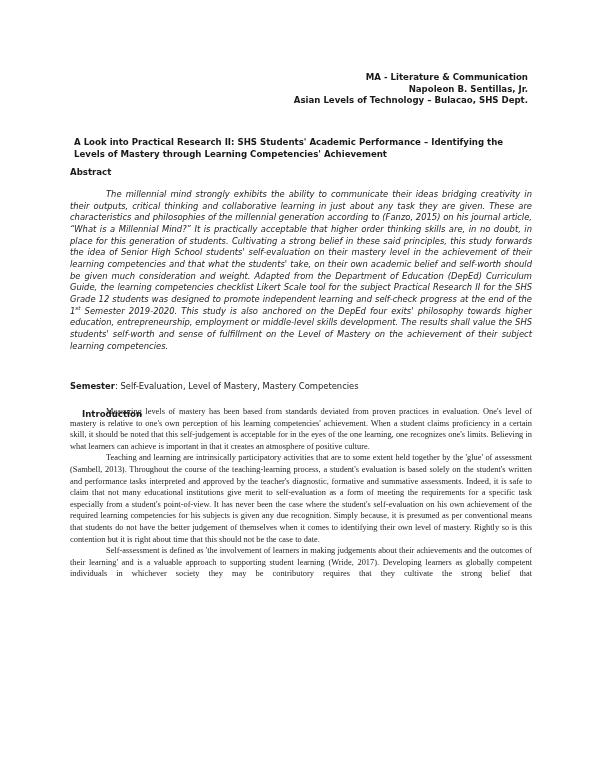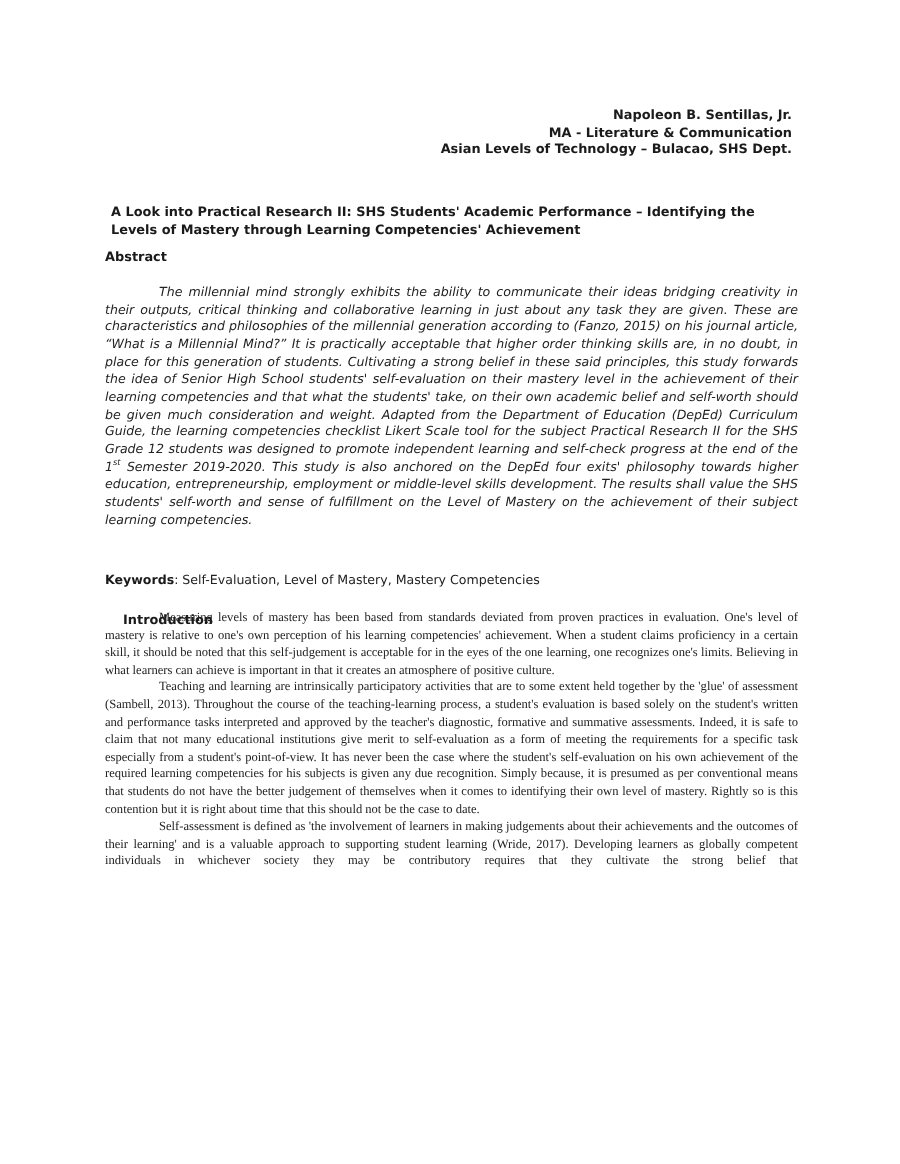--- a/index.html
+++ b/index.html
@@ -40,32 +40,32 @@
   .body-text p { margin: 0; text-align: justify; text-indent: 36px; }
   .abstract-text { text-indent: 36px; }
   sup { font-size: 5.5px; line-height: 0; vertical-align: super; }
 </style>
 </head>
 <body>
 
 <div class="page">
 
   <div class="author-block">
+    <div>MA - Literature &amp; Communication</div>
     <div>Napoleon B. Sentillas, Jr.</div>
-    <div>MA - Literature &amp; Communication</div>
     <div>Asian Levels of Technology – Bulacao, SHS Dept.</div>
   </div>
 
   <h1 class="paper-title">A Look into Practical Research II: SHS Students' Academic Performance – Identifying the Levels of Mastery through Learning Competencies' Achievement</h1>
 
   <h2 class="section-heading" style="top:166px;">Abstract</h2>
 
   <p class="abstract-text"><span>The millennial mind strongly exhibits the ability to communicate their ideas bridging creativity in their outputs, critical thinking and collaborative learning in just about any task they are given. These are characteristics and philosophies of the millennial generation according to (Fanzo, 2015) on his journal article, “What is a Millennial Mind?” It is practically acceptable that higher order thinking skills are, in no doubt, in place for this generation of students. Cultivating a strong belief in these said principles, this study forwards the idea of Senior High School students' self-evaluation on their mastery level in the achievement of their learning competencies and that what the students' take, on their own academic belief and self-worth should be given much consideration and weight. Adapted from the Department of Education (DepEd) Curriculum Guide, the learning competencies checklist Likert Scale tool for the subject Practical Research II for the SHS Grade 12 students was designed to promote independent learning and self-check progress at the end of the 1</span><sup>st</sup><span> Semester 2019-2020. This study is also anchored on the DepEd four exits' philosophy towards higher education, entrepreneurship, employment or middle-level skills development. The results shall value the SHS students' self-worth and sense of fulfillment on the Level of Mastery on the achievement of their subject learning competencies.</span></p>
 
-  <p class="keywords"><b>Keywords</b><span>: </span><span>Self-Evaluation, Level of Mastery, Mastery Competencies</span></p>
+  <p class="keywords"><b>Semester</b><span>: </span><span>Self-Evaluation, Level of Mastery, Mastery Competencies</span></p>
 
   <h2 class="section-heading" style="top:408px;padding-left:12px;">Introduction</h2>
 
   <div class="body-text">
     <p>Measuring levels of mastery has been based from standards deviated from proven practices in evaluation. One's level of mastery is relative to one's own perception of his learning competencies' achievement. When a student claims proficiency in a certain skill, it should be noted that this self-judgement is acceptable for in the eyes of the one learning, one recognizes one's limits. Believing in what learners can achieve is important in that it creates an atmosphere of positive culture.</p>
     <p>Teaching and learning are intrinsically participatory activities that are to some extent held together by the 'glue' of assessment (Sambell, 2013). Throughout the course of the teaching-learning process, a student's evaluation is based solely on the student's written and performance tasks interpreted and approved by the teacher's diagnostic, formative and summative assessments. Indeed, it is safe to claim that not many educational institutions give merit to self-evaluation as a form of meeting the requirements for a specific task especially from a student's point-of-view. It has never been the case where the student's self-evaluation on his own achievement of the required learning competencies for his subjects is given any due recognition. Simply because, it is presumed as per conventional means that students do not have the better judgement of themselves when it comes to identifying their own level of mastery. Rightly so is this contention but it is right about time that this should not be the case to date.</p>
     <p style="text-align-last: justify;">Self-assessment is defined as 'the involvement of learners in making judgements about their achievements and the outcomes of their learning' and is a valuable approach to supporting student learning (Wride, 2017). Developing learners as globally competent individuals in whichever society they may be contributory requires that they cultivate the strong belief that</p>
   </div>
 
 </div>

